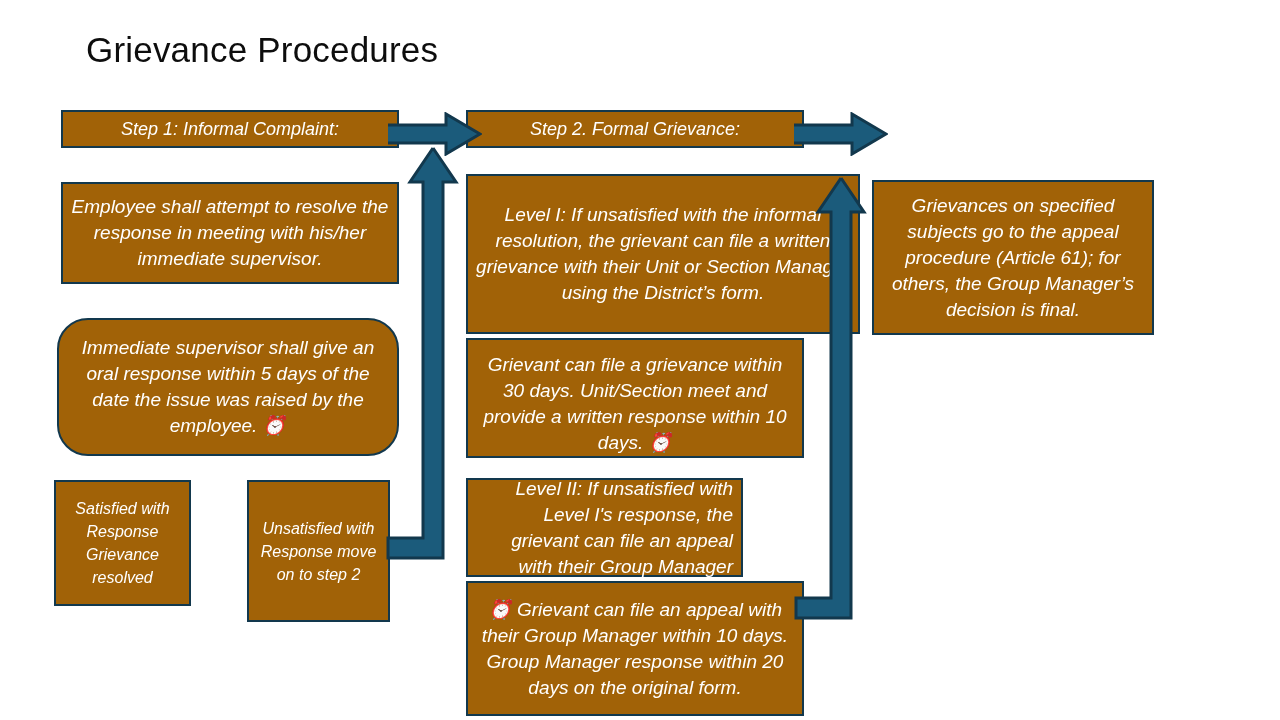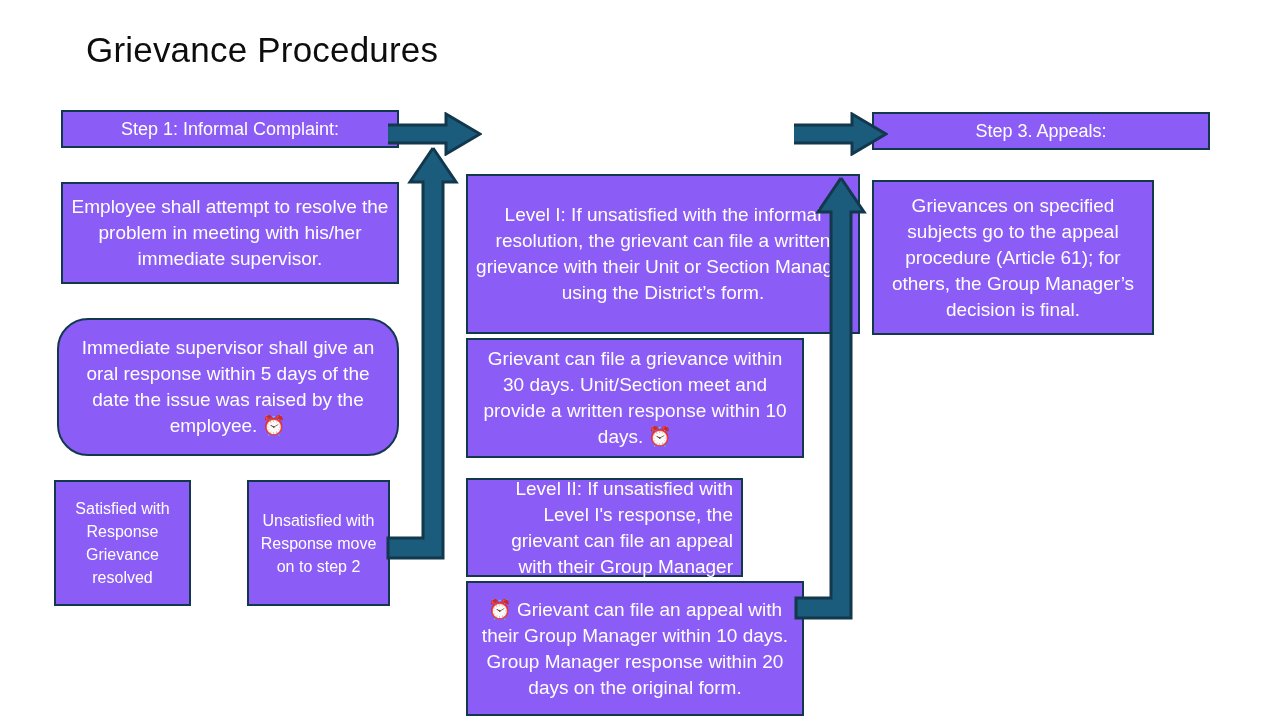--- a/index.html
+++ b/index.html
@@ -34,28 +34,29 @@
     color: #0d0d0d;
     font-weight: 400;
     letter-spacing: 0.2px;
     white-space: nowrap;
     margin-left: 20px;
   }
 
   
   .tealbox {
     position: absolute;
-    background: #8b5cf6;
+    background: #a16207;
     border: 2px solid #12384d;
     box-sizing: border-box;
     color: #ffffff;
     display: flex;
     align-items: center;
     justify-content: center;
     text-align: center;
+    font-style: italic;
   }
   .tealbox .txt {
     display: block;
     width: 100%;
     padding: 0 8px;
     box-sizing: border-box;
   }
 
   
   .header-box {
@@ -97,69 +98,69 @@
 <body>
 
 <div id="slide">
 
   <div class="slide-title">Grievance Procedures</div>
 
   <div class="tealbox header-box" style="left:61px; top:110px; width:338px; height:38px;">
     <span class="txt">Step 1: Informal Complaint:</span>
   </div>
 
+  <div class="tealbox header-box" style="left:466px; top:110px; width:338px; height:38px;">
+    <span class="txt">Step 2. Formal Grievance:</span>
+  </div>
 
-  <div class="tealbox header-box" style="left:872px; top:112px; width:338px; height:38px;">
-    <span class="txt">Step 3. Appeals:</span>
-  </div>
 
   <div class="h-arrow" style="left:386px; top:112px;">
     <svg width="96" height="44" viewBox="0 0 96 44">
       <polygon class="shape-fill" points="2,13 60,13 60,2 94,22 60,42 60,31 2,31"></polygon>
       <polyline class="shape-line" points="2,13 60,13 60,2 94,22 60,42 60,31 2,31"></polyline>
     </svg>
   </div>
 
   <div class="h-arrow" style="left:792px; top:112px;">
     <svg width="96" height="44" viewBox="0 0 96 44">
       <polygon class="shape-fill" points="2,13 60,13 60,2 94,22 60,42 60,31 2,31"></polygon>
       <polyline class="shape-line" points="2,13 60,13 60,2 94,22 60,42 60,31 2,31"></polyline>
     </svg>
   </div>
 
   <div class="tealbox body-box" style="left:61px; top:182px; width:338px; height:102px;">
-    <span class="txt">Employee shall attempt to resolve the problem in meeting with his/her immediate supervisor.</span>
+    <span class="txt">Employee shall attempt to resolve the response in meeting with his/her immediate supervisor.</span>
   </div>
 
   <div class="tealbox body-box" style="left:57px; top:318px; width:342px; height:138px;border-radius:31px;">
     <span class="txt">
       <span>Immediate supervisor  shall give an oral response  within 5 days of the date the issue was raised by the employee. </span><span class="clock">⏰</span>
     </span>
   </div>
 
   <div class="tealbox body-box-sm" style="left:54px; top:480px; width:137px; height:126px;">
     <span class="txt">Satisfied with Response Grievance resolved</span>
   </div>
 
-  <div class="tealbox body-box-sm" style="left:247px; top:480px; width:143px; height:126px;">
+  <div class="tealbox body-box-sm" style="left:247px; top:480px; width:143px; height:142px;">
     <span class="txt">Unsatisfied with Response move on to step 2</span>
   </div>
 
   <div class="elbow" style="left:386px; top:146px;">
     <svg width="80" height="430" viewBox="0 0 80 430">
       <polygon class="shape-fill" points="47,2 70,36 57,36 57,412 2,412 2,392 37,392 37,36 24,36"></polygon>
       <polyline class="shape-line" points="47,2 70,36 57,36 57,412 2,412 2,392 37,392 37,36 24,36 47,2"></polyline>
     </svg>
   </div>
 
   <div class="tealbox body-box" style="left:466px; top:174px; width:394px; height:160px;">
     <span class="txt">Level I: If unsatisfied with the informal resolution, the grievant can file a written grievance with their Unit or Section Manager using the District’s form.</span>
   </div>
 
-  <div class="tealbox body-box" style="left:466px; top:338px; width:338px; height:120px;">
+  <div class="tealbox body-box" style="left:466px; top:338px; width:338px; height:120px;align-items:flex-end;">
     <span class="txt">
       <span>Grievant can file a grievance within 30 days. Unit/Section meet and provide a written response within 10 days. </span><span class="clock">⏰</span>
     </span>
   </div>
 
   <div class="tealbox body-box" style="left:466px; top:478px; width:277px; height:99px;text-align:right;">
     <span class="txt">Level II: If unsatisfied with Level I's response, the grievant can file an appeal with their Group Manager</span>
   </div>
 
   <div class="tealbox body-box" style="left:466px; top:581px; width:338px; height:135px;">

